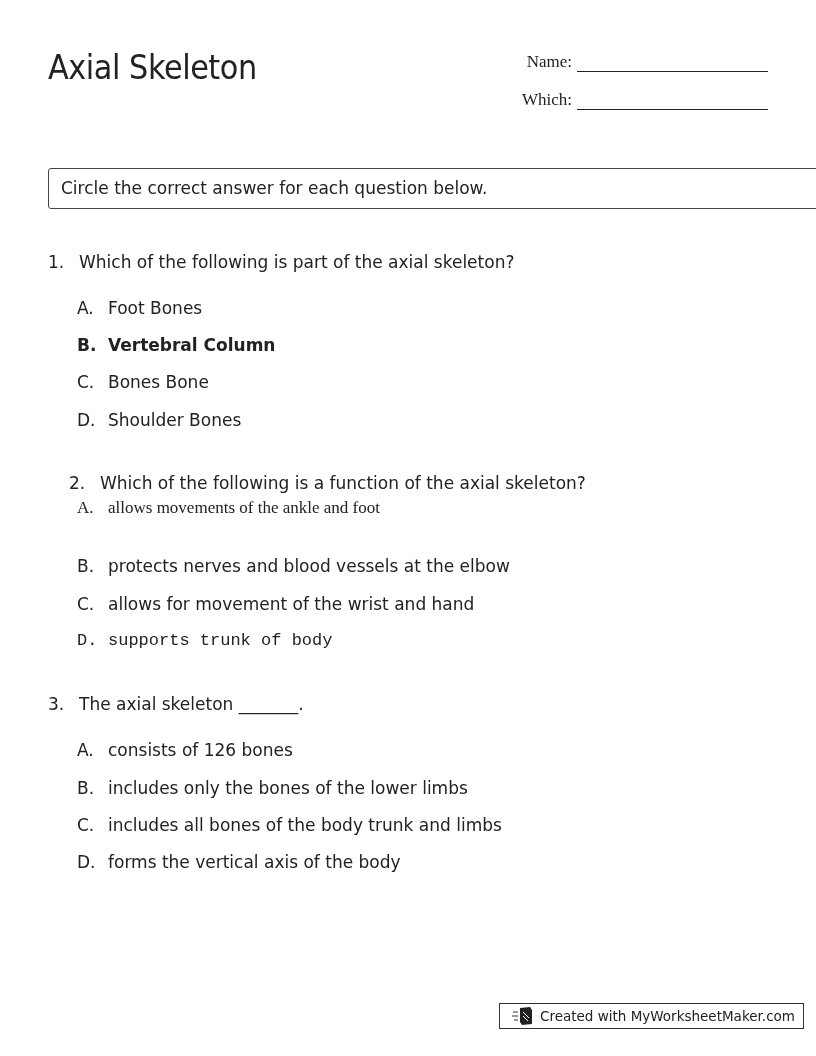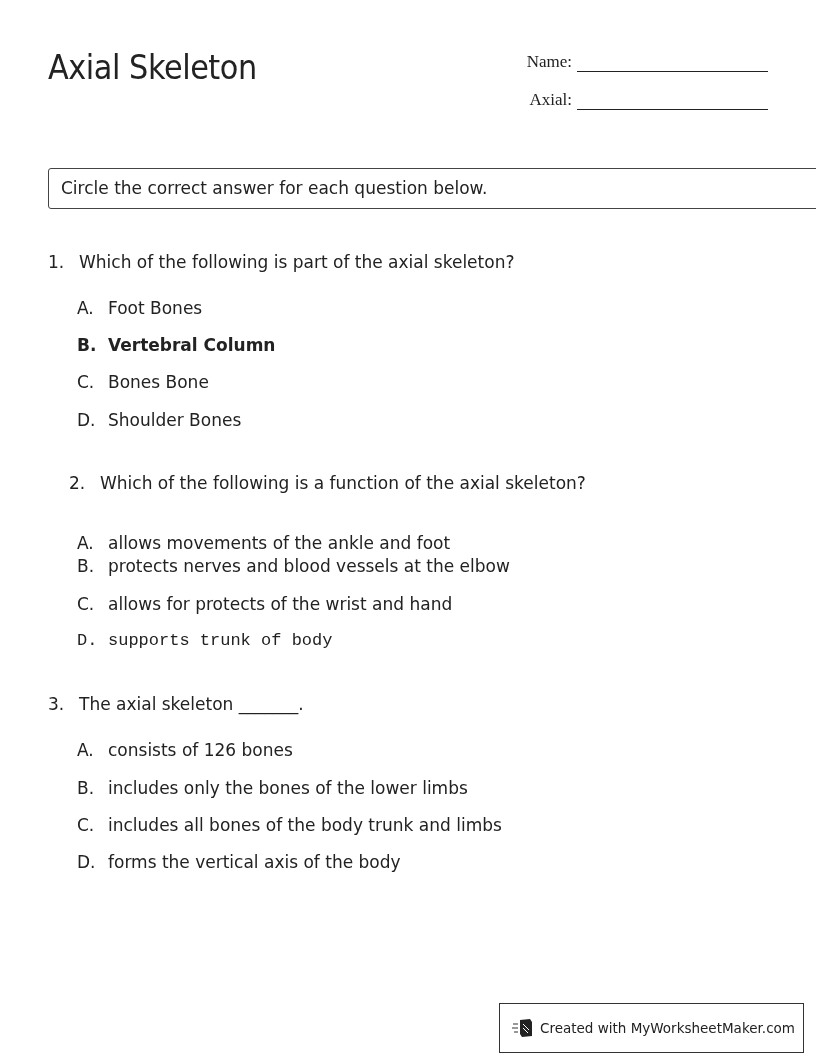--- a/index.html
+++ b/index.html
@@ -8,53 +8,53 @@
   .field { position: absolute; right: 48px; display: flex; align-items: flex-end; font-family: "Liberation Serif", serif; font-size: 17px; color: #222; }
   .field .label { margin-right: 5px; }
   .field .line { width: 191px; border-bottom: 1.5px solid #222; height: 18px; }
   .field.name { top: 52px; }
   .field.date { top: 90px; }
   .instructions { position: absolute; left: 48px; top: 168px; width: 790px; height: 41px; border: 1.5px solid #444; border-radius: 3px; box-sizing: border-box; padding: 9px 12px; font-size: 17px; color: #222; }
   .q { position: absolute; left: 48px; font-size: 17px; color: #222; }
   .q .qnum { display: inline-block; width: 31px; }
   .opt { position: absolute; left: 77px; font-size: 17px; color: #222; }
   .opt .letter { display: inline-block; width: 31px; }
-  .footer { position: absolute; left: 499px; top: 1003px; width: 305px; height: 50px; border: 1.5px solid #333; box-sizing: border-box; display: flex; align-items: center; padding-left: 12px; font-size: 13.5px; color: #222; }
+  .footer { position: absolute; left: 499px; top: 1003px; width: 305px; height: 26px; border: 1.5px solid #333; box-sizing: border-box; display: flex; align-items: center; padding-left: 12px; font-size: 13.5px; color: #222; }
   .footer svg { margin-right: 6px; }
 </style>
 </head>
 <body>
 
 <div class="title">Axial Skeleton</div>
 
 <div class="field name">
   <span class="label">Name:</span>
   <span class="line"></span>
 </div>
 <div class="field date">
-  <span class="label">Axial:</span>
+  <span class="label">Which:</span>
   <span class="line"></span>
 </div>
 
 <div class="instructions">Circle the correct answer for each question below.</div>
 
 <div class="q" style="top:252px;">
   <span class="qnum">1.</span><span>Which of the following is part of the axial skeleton?</span>
 </div>
 <div class="opt" style="top:298px;"><span class="letter">A.</span><span>Foot Bones</span></div>
 <div class="opt" style="top:335px;font-weight:bold;"><span class="letter">B.</span><span>Vertebral Column</span></div>
 <div class="opt" style="top:372px;"><span class="letter">C.</span><span>Bones Bone</span></div>
 <div class="opt" style="top:410px;"><span class="letter">D.</span><span>Shoulder Bones</span></div>
 
 <div class="q" style="top:473px;margin-left:21px;">
   <span class="qnum">2.</span><span>Which of the following is a function of the axial skeleton?</span>
 </div>
-<div class="opt" style="top:533px;"><span class="letter">A.</span><span>allows movements of the ankle and foot</span></div>
+<div class="opt" style="top:498px;font-family:Liberation Serif, serif;"><span class="letter">A.</span><span>allows movements of the ankle and foot</span></div>
 <div class="opt" style="top:556px;"><span class="letter">B.</span><span>protects nerves and blood vessels at the elbow</span></div>
-<div class="opt" style="top:594px;"><span class="letter">C.</span><span>allows for protects of the wrist and hand</span></div>
+<div class="opt" style="top:594px;"><span class="letter">C.</span><span>allows for movement of the wrist and hand</span></div>
 <div class="opt" style="top:631px;font-family:Liberation Mono, monospace;"><span class="letter">D.</span><span>supports trunk of body</span></div>
 
 <div class="q" style="top:694px;">
   <span class="qnum">3.</span><span>The axial skeleton _______.</span>
 </div>
 <div class="opt" style="top:740px;"><span class="letter">A.</span><span>consists of 126 bones</span></div>
 <div class="opt" style="top:778px;"><span class="letter">B.</span><span>includes only the bones of the lower limbs</span></div>
 <div class="opt" style="top:815px;"><span class="letter">C.</span><span>includes all bones of the body trunk and limbs</span></div>
 <div class="opt" style="top:852px;"><span class="letter">D.</span><span>forms the vertical axis of the body</span></div>
 

